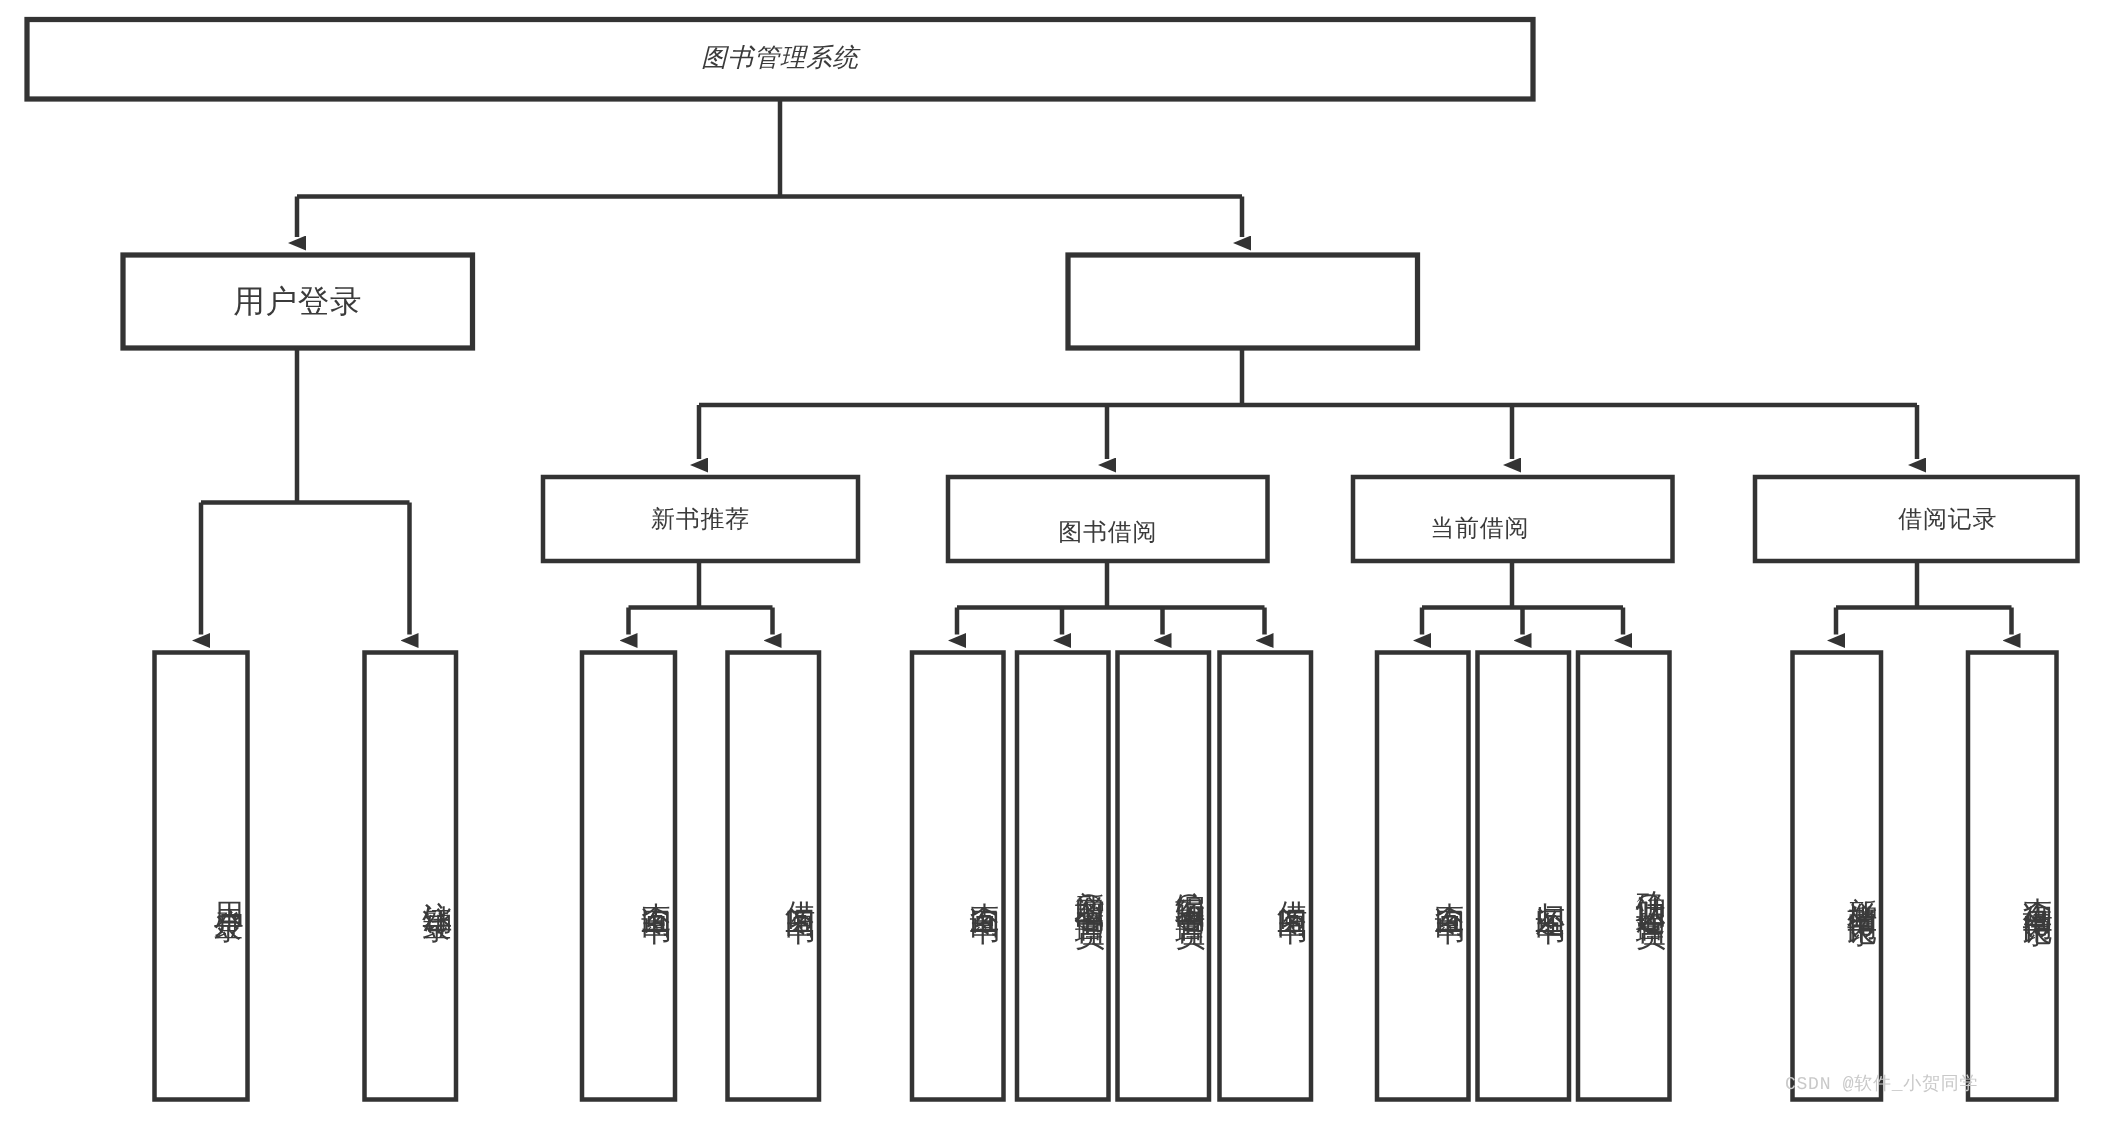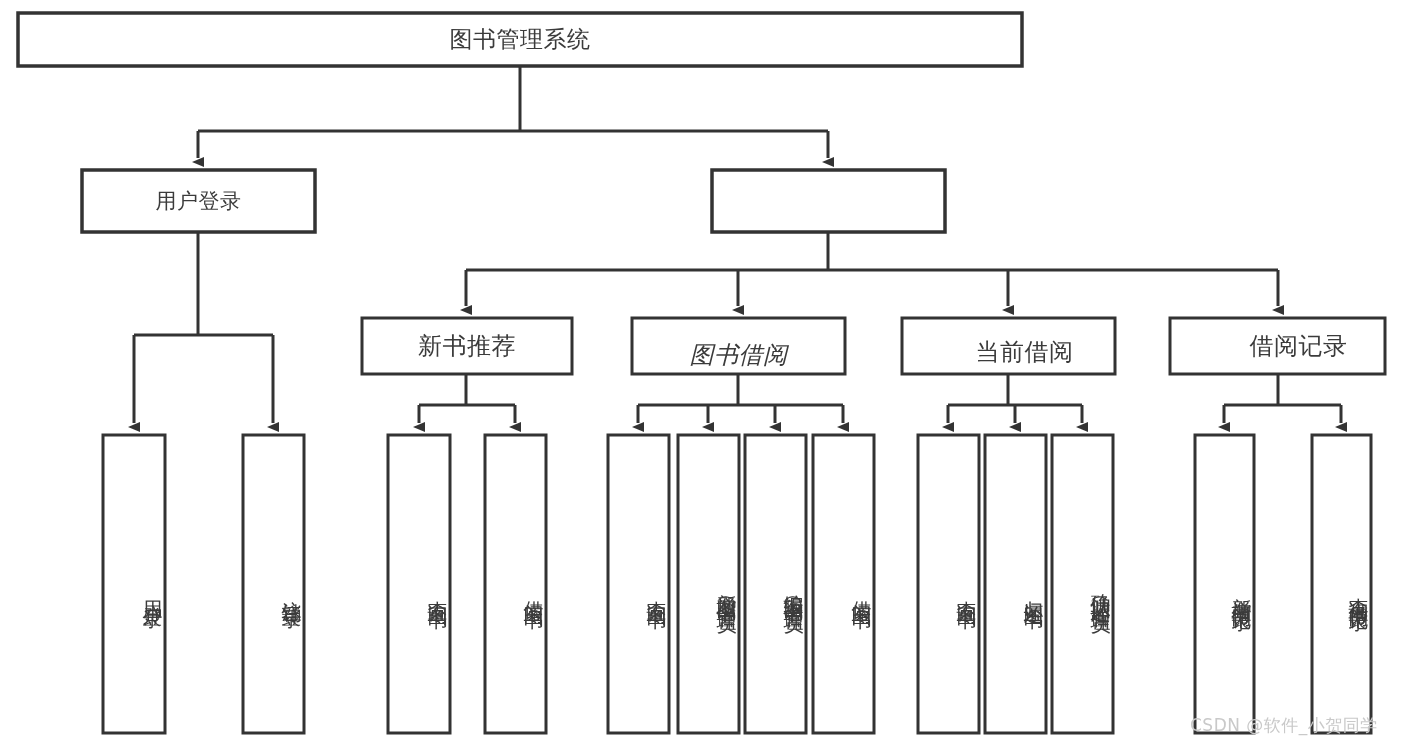--- a/index.html
+++ b/index.html
@@ -30,38 +30,39 @@
     align-items: center;
     justify-content: center;
     color: #3b3b3b;
     font-size: 21px;
     line-height: 1.25;
     letter-spacing: 0.5px;
     box-sizing: border-box;
     pointer-events: none;
     text-align: center;
   }
-  .node-label.root   { font-size: 23px; }
+  .node-label.root   { font-size: 17px; font-style: italic; }
   .node-label.level2 { font-size: 21px; }
-  .node-label.level3 { font-size: 24px; align-items: center; }
+  .node-label.level3 { font-size: 16px; align-items: center; }
   .node-label.leaf {
     writing-mode: vertical-rl;
     text-orientation: upright;
     font-size: 20px;
     letter-spacing: 3px;
     align-items: flex-start;
     justify-content: center;
     padding-top: 14px;
   }
   .watermark {
     position: absolute;
     color: #c9c9c9;
-    font-size: 17px;
+    font-size: 12px;
     letter-spacing: 0.5px;
     white-space: nowrap;
+    font-family: Liberation Mono, monospace;
   }
 </style>
 </head>
 <body>
 
 <div id="canvas">
 
   <svg id="diagram-svg" viewBox="0 0 1405 747" xmlns="http://www.w3.org/2000/svg">
     <defs>
       <marker id="arrowhead" markerWidth="10" markerHeight="12" refX="1" refY="6" orient="auto" markerUnits="userSpaceOnUse">
@@ -140,24 +141,24 @@
     <span>图书管理系统</span>
   </div>
 
   <div class="node-label level2" style="left:82px; top:170px; width:233px; height:62px;">
     <span>用户登录</span>
   </div>
 
   <div class="node-label level3" style="left:362px; top:318px; width:210px; height:56px;">
     <span>新书推荐</span>
   </div>
-  <div class="node-label level3" style="left:632px; top:318px; width:213px; height:73px;font-style:italic;">
+  <div class="node-label level3" style="left:632px; top:318px; width:213px; height:73px;">
     <span>图书借阅</span>
   </div>
-  <div class="node-label level3" style="left:918px; top:318px; width:213px; height:68px;">
+  <div class="node-label level3" style="left:880px; top:318px; width:213px; height:68px;">
     <span>当前借阅</span>
   </div>
   <div class="node-label level3" style="left:1170px; top:318px; width:257px; height:56px;">
     <span>借阅记录</span>
   </div>
 
   <div class="node-label leaf" style="left:103px; top:435px; width:62px; height:298px;">
     <span>用户登录</span>
   </div>
   <div class="node-label leaf" style="left:243px; top:435px; width:61px; height:298px;">

